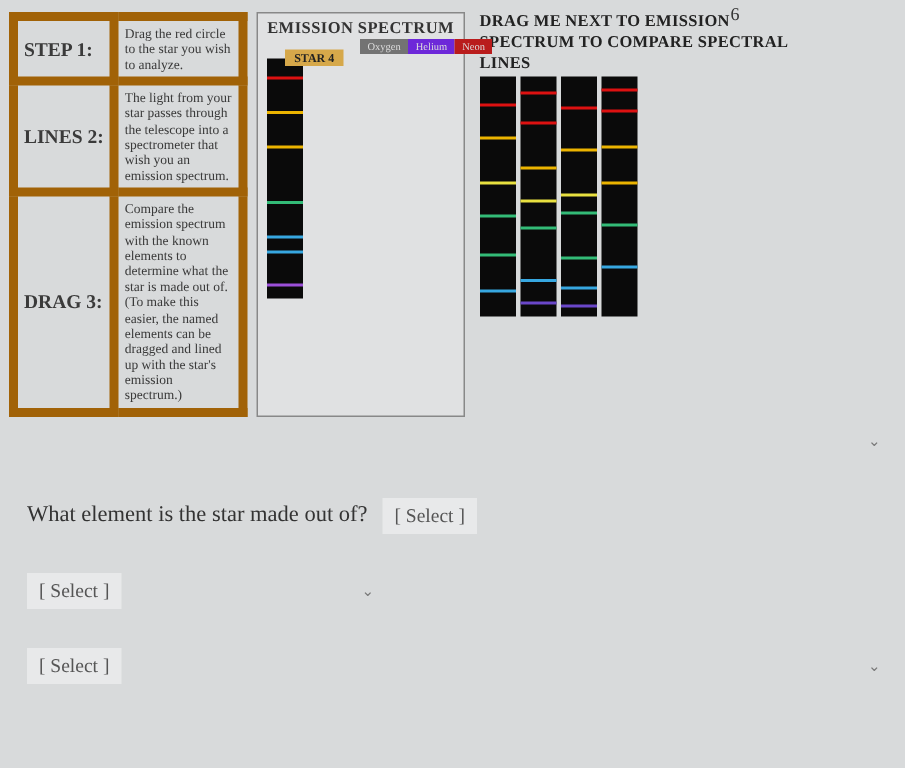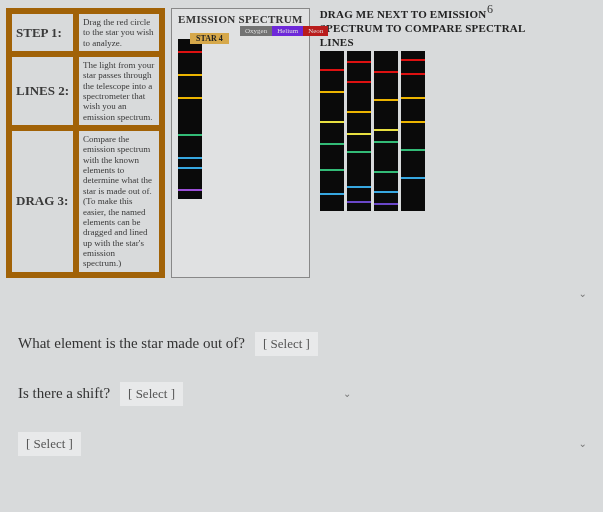--- a/index.html
+++ b/index.html
@@ -120,21 +120,20 @@
 
 <div class="questions">
 
   <div class="q-row q1">
     <span class="q-text">What element is the star made out of?</span>
     <span class="select-box">[ Select ]</span>
     <span class="chev" style="position:absolute; right:16px;">⌄</span>
   </div>
 
   <div class="q-row">
-    <span class="q-text">Is there a shift?</span>
     <span class="select-box">[ Select ]</span>
     <span class="chev" style="margin-left:150px;">⌄</span>
   </div>
 
   <div class="q-row" style="margin-bottom:0;">
     <span class="select-box">[ Select ]</span>
     <span class="chev" style="position:absolute; right:16px;">⌄</span>
   </div>
 
 </div>

